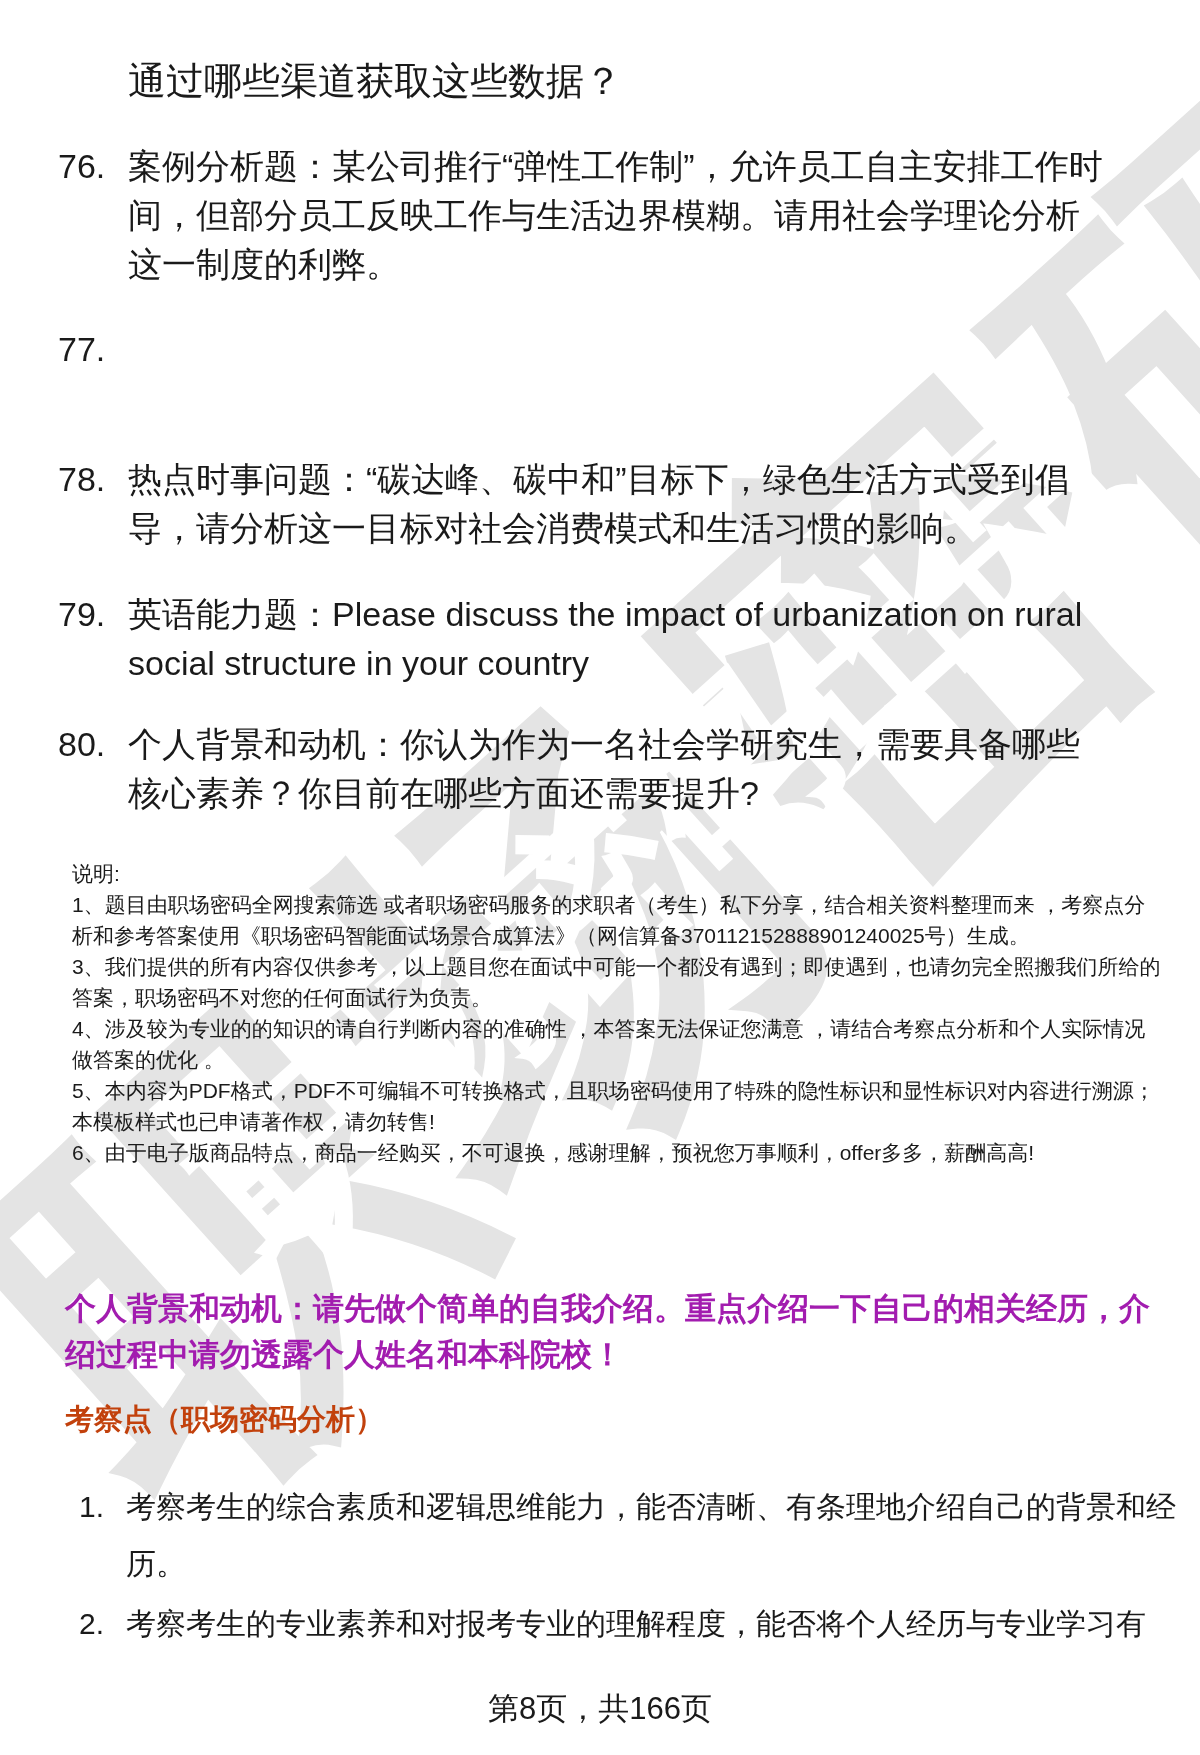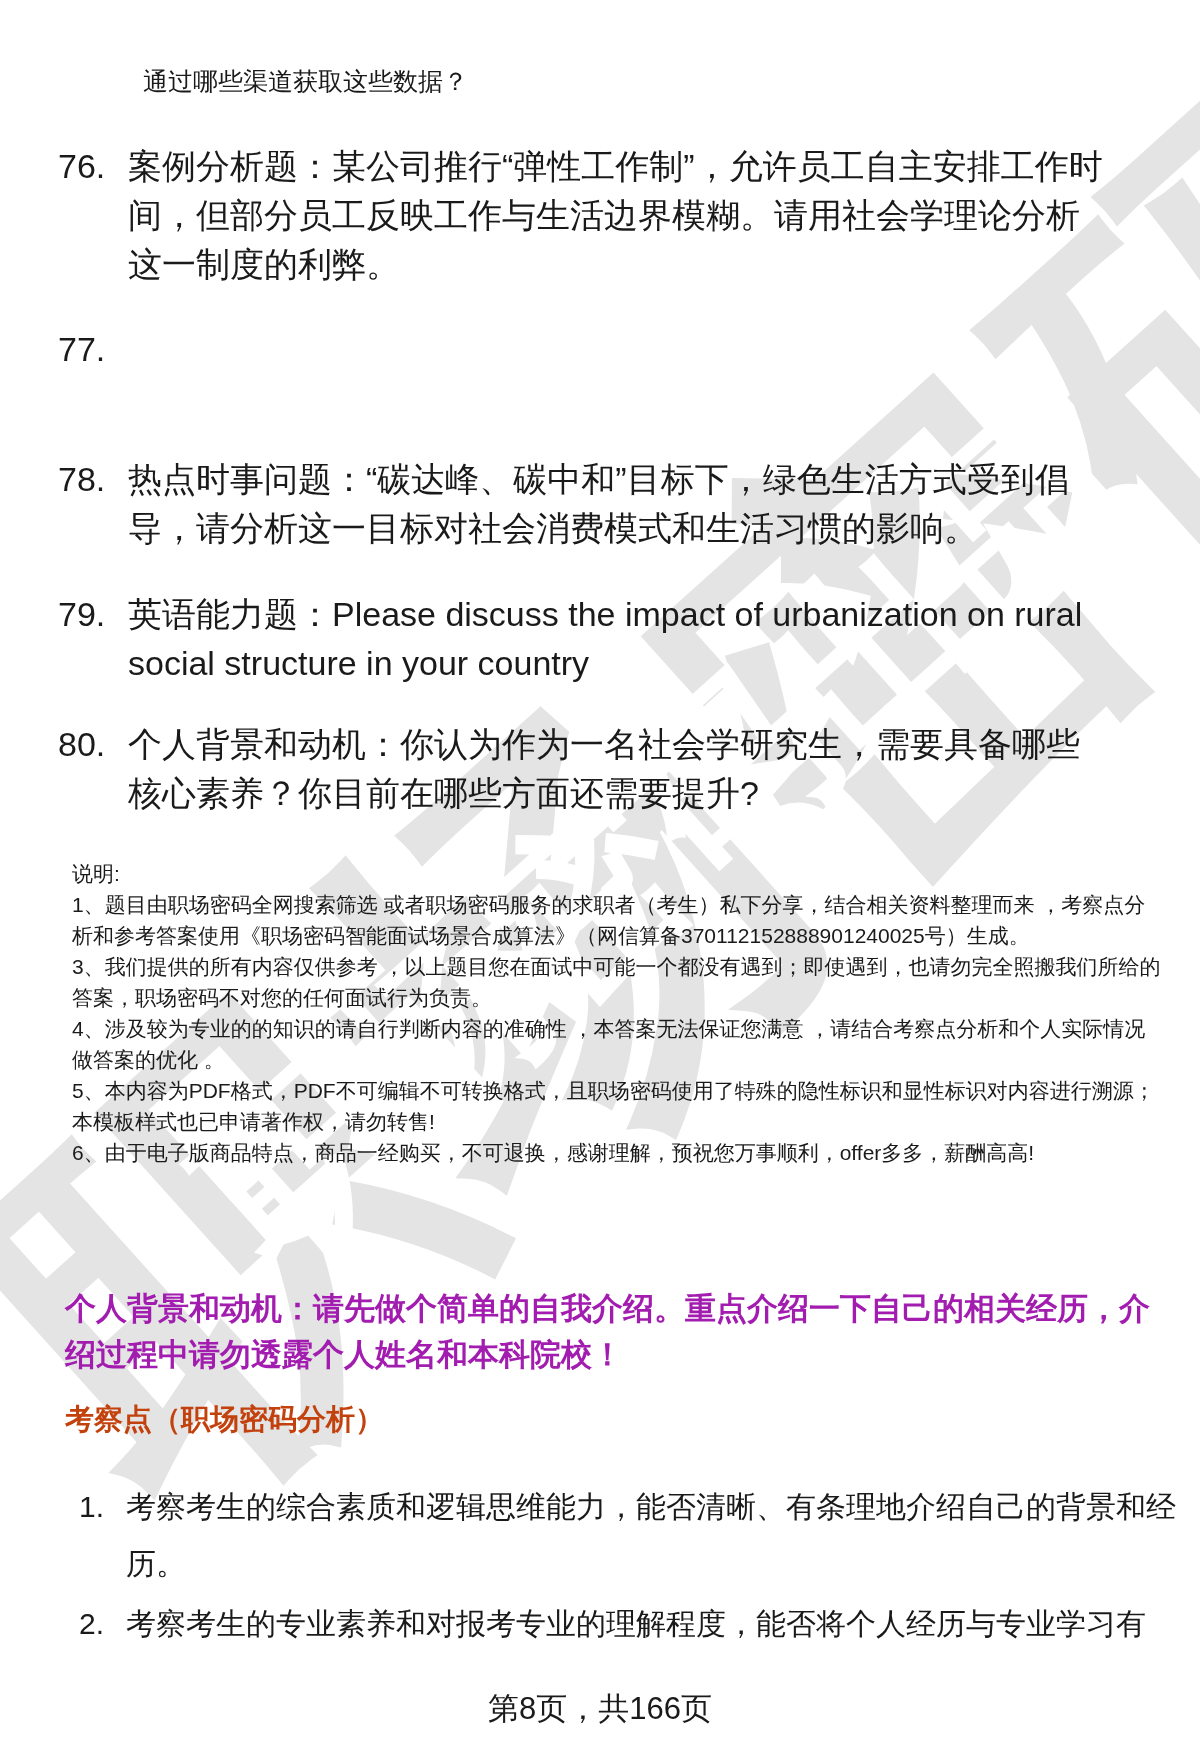--- a/index.html
+++ b/index.html
@@ -11,21 +11,21 @@
   }
   
   .wm { position:absolute; z-index:0; white-space:nowrap; font-weight:bold;
         transform-origin:0 0; pointer-events:none; }
   .wm-big   { left:-140px; top:1180px; font-size:440px; letter-spacing:20px;
               color:#e4e4e4; transform:rotate(-42deg); }
   .wm-small { left:150px;  top:1130px; font-size:185px; letter-spacing:8px;
               color:#ffffff; transform:rotate(-42deg); }
   
   .abs { position:absolute; z-index:1; }
-  .cont-line { left:143px; top:57px; font-size:25px; line-height:49px; }
+  .cont-line { left:128px; top:57px; font-size:38px; line-height:49px; }
   .q { left:0; width:1200px; }
   .q-num  { position:absolute; left:58px; top:0; font-size:34px; line-height:49px; }
   .q-text { margin-left:128px; width:975px; font-size:34px; line-height:49px;
             word-break:break-word; }
   .notes { left:72px; top:858px; width:1090px; font-size:21px; line-height:31px; }
   .notes p { margin:0; }
   .highlight { left:65px; top:1286px; width:1092px; font-size:31px; line-height:46px;
                font-weight:bold; }
   .analysis-heading { left:65px; top:1400px; font-size:29px; font-weight:bold; }
   .ap { left:0; width:1200px; }

